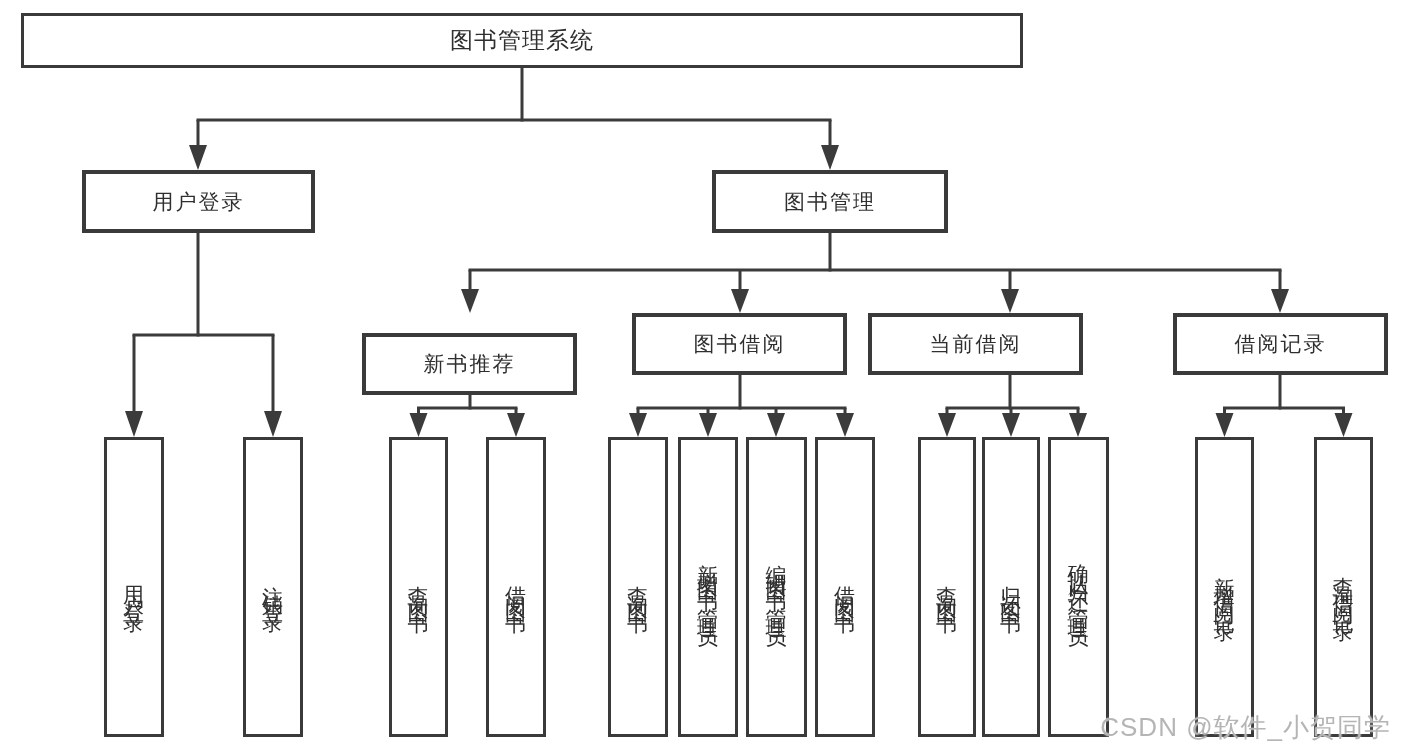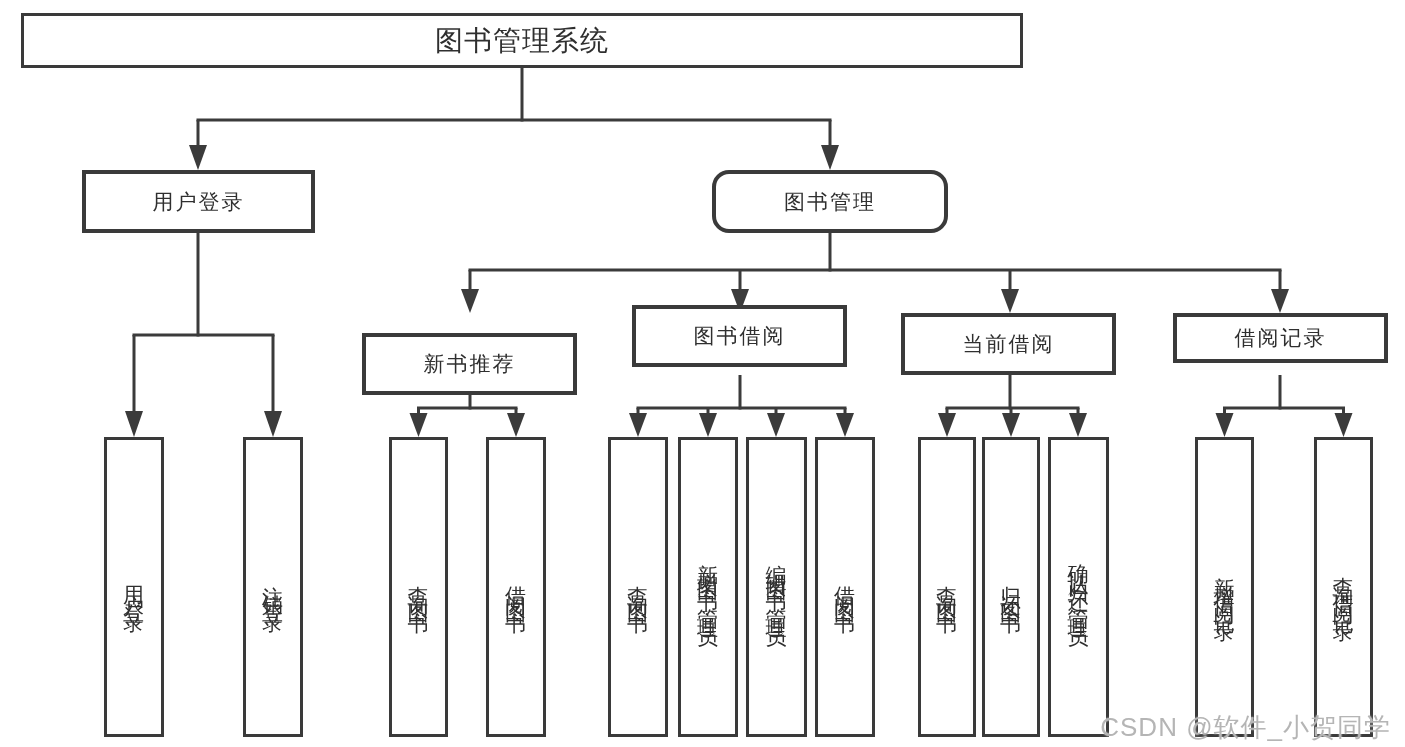--- a/index.html
+++ b/index.html
@@ -22,21 +22,21 @@
   .box {
     position: absolute;
     box-sizing: border-box;
     background: #ffffff;
     border: 3px solid #3a3a3a;
     display: flex;
     align-items: center;
     justify-content: center;
     text-align: center;
   }
-  .root-box { border-width: 3px; font-size: 28px; letter-spacing: 1px; }
+  .root-box { border-width: 3px; font-size: 23px; letter-spacing: 1px; }
   .l2-box, .l3-box { border-width: 4px; font-size: 21px; letter-spacing: 2px; }
   .leaf-box { border-width: 3px; }
   .vtext {
     writing-mode: vertical-rl;
     text-orientation: mixed;
     font-size: 21px;
     letter-spacing: 9px;
     line-height: 1;
     white-space: nowrap;
   }
@@ -128,26 +128,26 @@
       <line x1="1224.5" y1="408" x2="1224.5" y2="416"></line>
       <polygon points="1215.5,413 1233.5,413 1224.5,437"></polygon>
       <line x1="1343.5" y1="408" x2="1343.5" y2="416"></line>
       <polygon points="1334.5,413 1352.5,413 1343.5,437"></polygon>
     </g>
   </svg>
 
   <div class="box root-box" style="left:21px; top:13px; width:1002px; height:55px;">图书管理系统</div>
 
   <div class="box l2-box" style="left:82px; top:170px; width:233px; height:63px;">用户登录</div>
-  <div class="box l2-box" style="left:712px; top:170px; width:236px; height:63px;border-radius:17px;">图书管理</div>
+  <div class="box l2-box" style="left:712px; top:170px; width:236px; height:63px;">图书管理</div>
 
   <div class="box l3-box" style="left:362px; top:313px; width:215px; height:62px;margin-top:20px;">新书推荐</div>
-  <div class="box l3-box" style="left:632px; top:305px; width:215px; height:62px;">图书借阅</div>
-  <div class="box l3-box" style="left:901px; top:313px; width:215px; height:62px;">当前借阅</div>
-  <div class="box l3-box" style="left:1173px; top:313px; width:215px; height:50px;">借阅记录</div>
+  <div class="box l3-box" style="left:632px; top:313px; width:215px; height:62px;">图书借阅</div>
+  <div class="box l3-box" style="left:868px; top:313px; width:215px; height:62px;">当前借阅</div>
+  <div class="box l3-box" style="left:1173px; top:313px; width:215px; height:62px;">借阅记录</div>
 
   <div class="box leaf-box" style="left:104px; top:437px; width:60px; height:300px;">
     <span class="vtext">用户登录</span>
   </div>
   <div class="box leaf-box" style="left:243px; top:437px; width:60px; height:300px;">
     <span class="vtext">注销登录</span>
   </div>
 
   <div class="box leaf-box" style="left:389px; top:437px; width:59px; height:300px;">
     <span class="vtext">查询图书</span>

